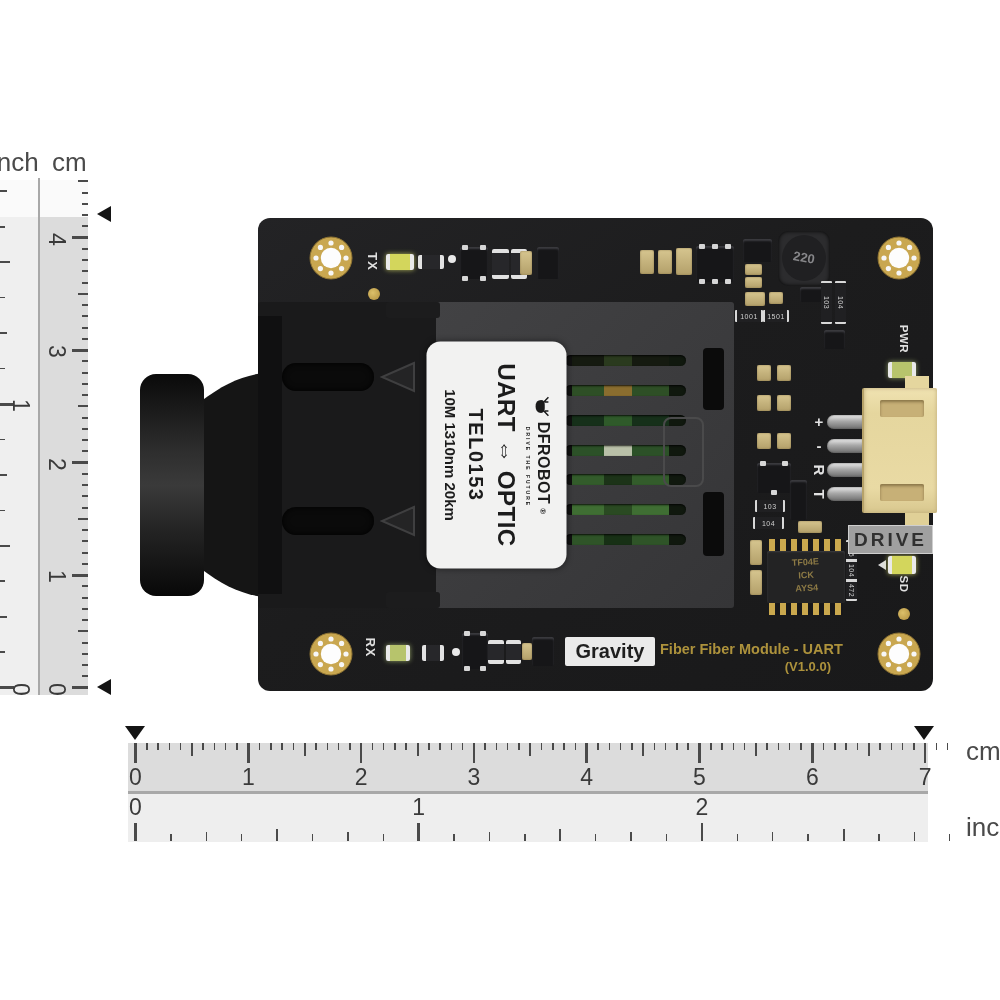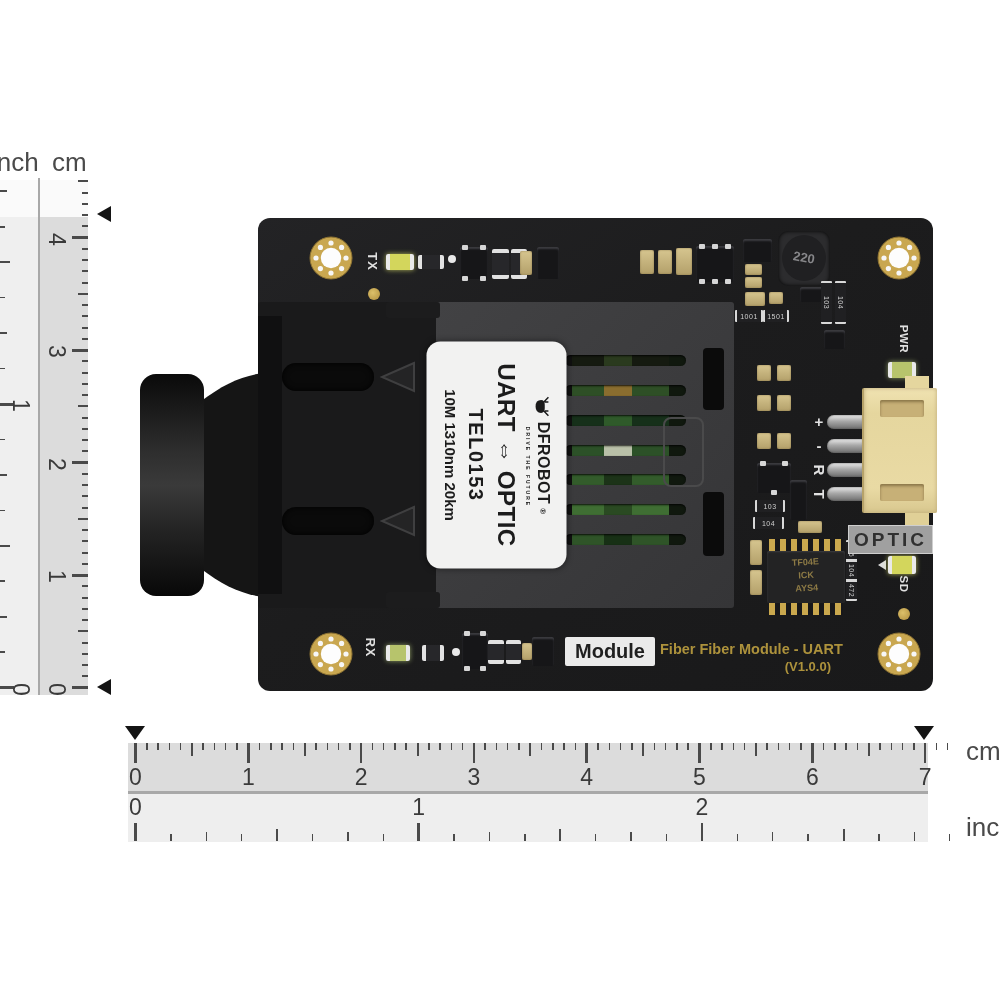--- a/index.html
+++ b/index.html
@@ -452,37 +452,37 @@
     <div class="pin" style="left:569px;top:221px;"></div>
     <div class="pin" style="left:569px;top:245px;"></div>
     <div class="pin" style="left:569px;top:269px;"></div>
     <div class="abs" style="left:604px;top:170px;width:73px;height:125px;background:linear-gradient(180deg,#f0e3b2,#e5d69e 20%,#e9daa4 80%,#d8c78e);border-left:2px solid #b6a269;border-radius:2px;box-shadow:inset 0 0 4px #bba877;">
       <div class="abs" style="left:16px;top:12px;width:44px;height:17px;background:#c7b077;box-shadow:inset 0 2px 3px #8a7648;border-radius:2px;"></div>
       <div class="abs" style="left:16px;top:96px;width:44px;height:17px;background:#c7b077;box-shadow:inset 0 2px 3px #8a7648;border-radius:2px;"></div>
     </div>
     <div class="abs" style="left:647px;top:158px;width:24px;height:12px;background:#e5d69e;"></div>
     <div class="abs" style="left:647px;top:295px;width:24px;height:22px;background:#e0d097;border-radius:0 0 3px 3px;"></div>
     <div class="abs" style="left:590px;top:307px;width:83px;height:27px;background:#a0a0a0;border:1px solid #cfcfcf;display:flex;align-items:center;justify-content:center;">
-      <span style="color:#303030;font-weight:800;font-size:19px;letter-spacing:3px;">OPTIC</span>
+      <span style="color:#303030;font-weight:800;font-size:19px;letter-spacing:3px;">DRIVE</span>
     </div>
 
     <span class="silk rot" style="left:99px;top:422px;width:26px;font-size:13px;letter-spacing:1px;">RX</span>
     <div class="led green" style="left:128px;top:427px;width:24px;height:16px;"></div>
     <div class="resh" style="left:164px;top:427px;width:22px;height:16px;"></div>
     <div class="dotwhite" style="left:194px;top:430px;width:8px;height:8px;"></div>
     <div class="sot" style="left:204px;top:415px;width:26px;height:36px;">
       <div class="pad" style="left:2px;top:-2px;width:6px;height:5px;"></div>
       <div class="pad" style="right:2px;top:-2px;width:6px;height:5px;"></div>
       <div class="pad" style="left:2px;bottom:-2px;width:6px;height:5px;"></div>
       <div class="pad" style="right:2px;bottom:-2px;width:6px;height:5px;"></div>
     </div>
     <div class="resv" style="left:230px;top:422px;width:16px;height:24px;"></div>
     <div class="resv" style="left:248px;top:422px;width:15px;height:24px;"></div>
     <div class="capx" style="left:264px;top:425px;width:10px;height:17px;"></div>
     <div class="sot" style="left:274px;top:419px;width:22px;height:29px;"></div>
 
     <div class="abs" style="left:307px;top:419px;width:90px;height:29px;background:#eaeaea;border-radius:2px;display:flex;align-items:center;justify-content:center;">
-      <span style="color:#1f1f1f;font-size:20px;font-weight:700;">Module</span>
+      <span style="color:#1f1f1f;font-size:20px;font-weight:700;">Gravity</span>
     </div>
     <span class="goldtxt" style="left:402px;top:423px;font-size:14.5px;">Fiber Fiber Module - UART</span>
     <span class="goldtxt" style="left:402px;top:441px;width:171px;text-align:right;font-size:13px;">(V1.0.0)</span>
   </div>
 </div>
 
 </body></html>

